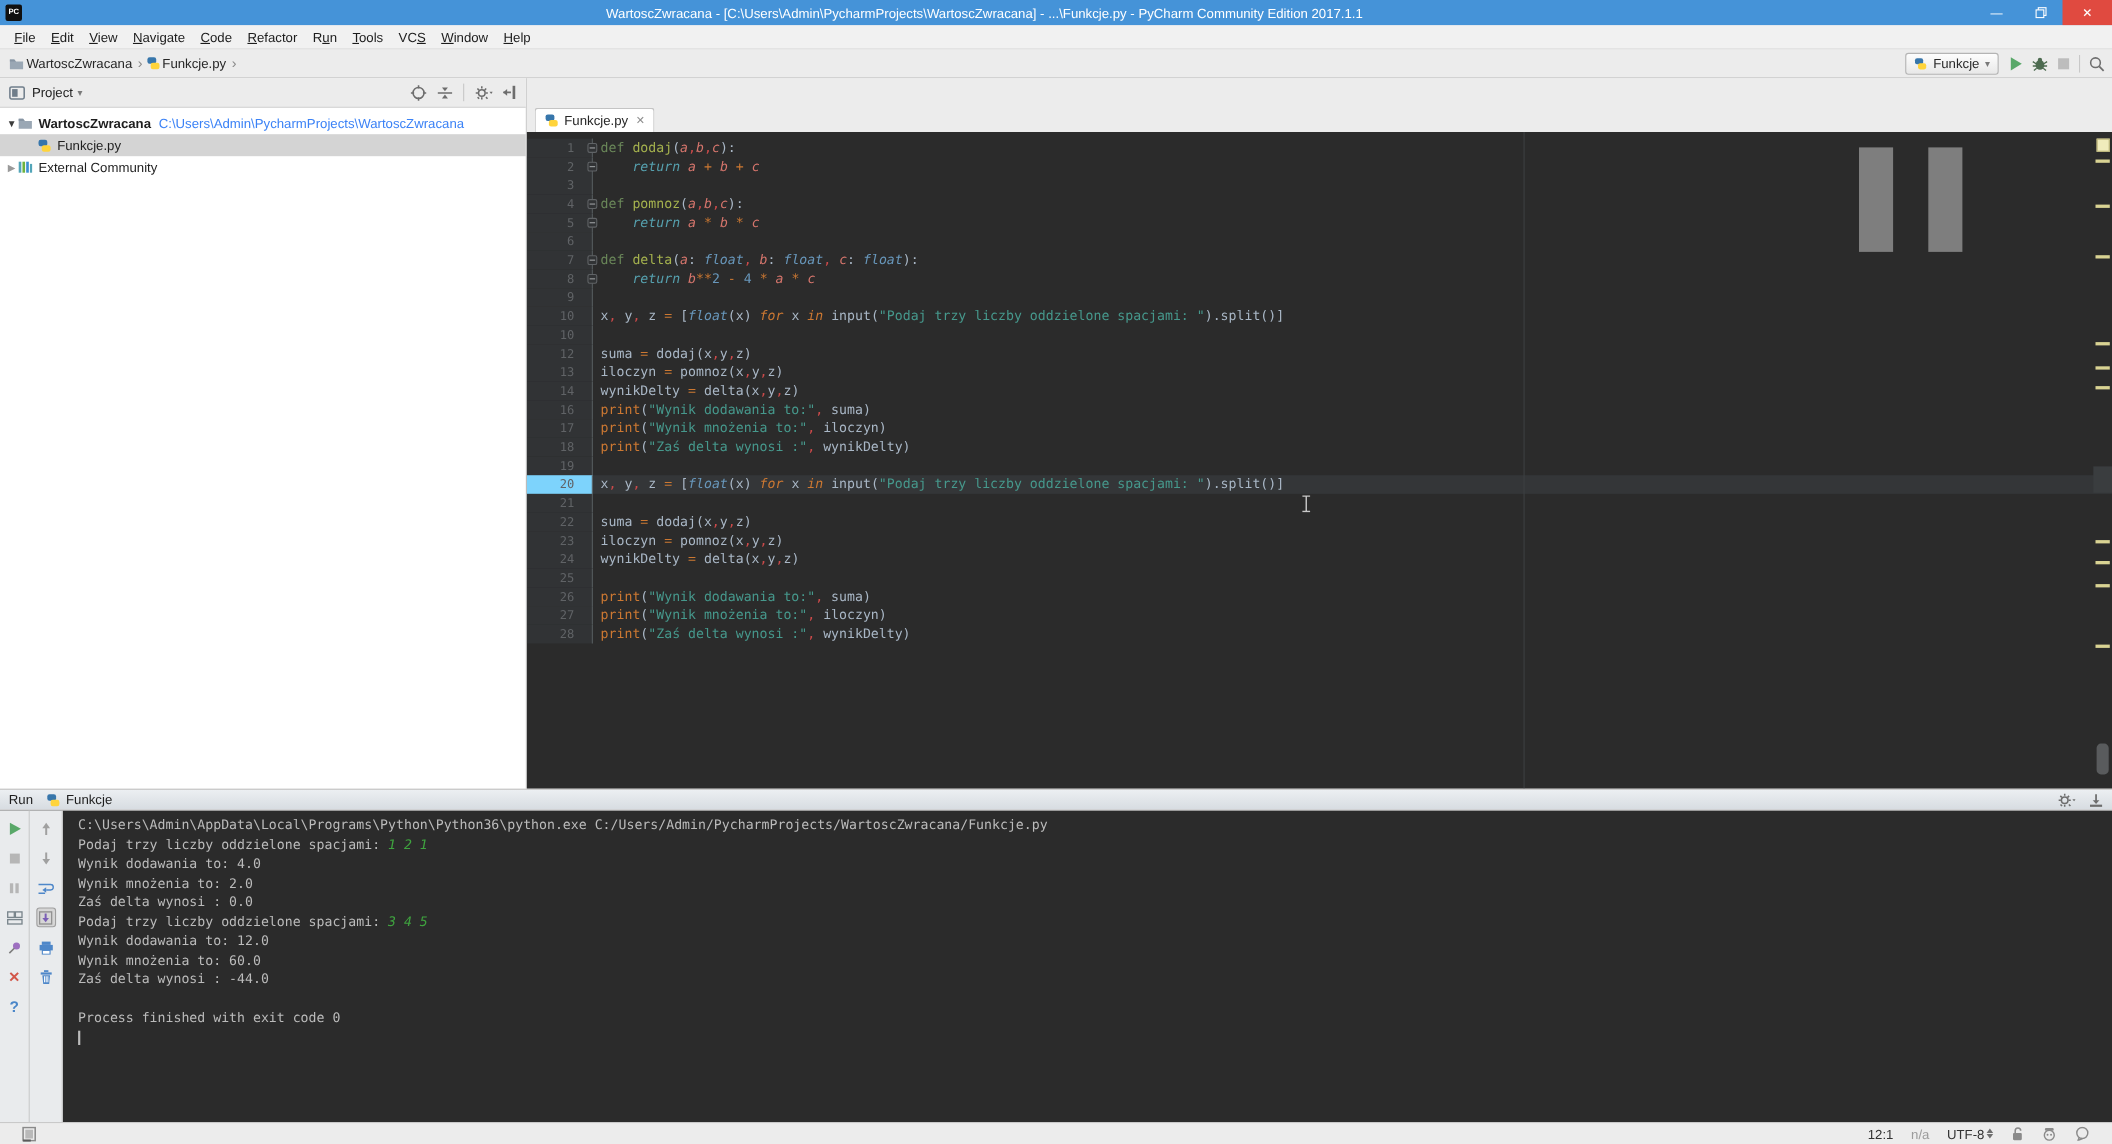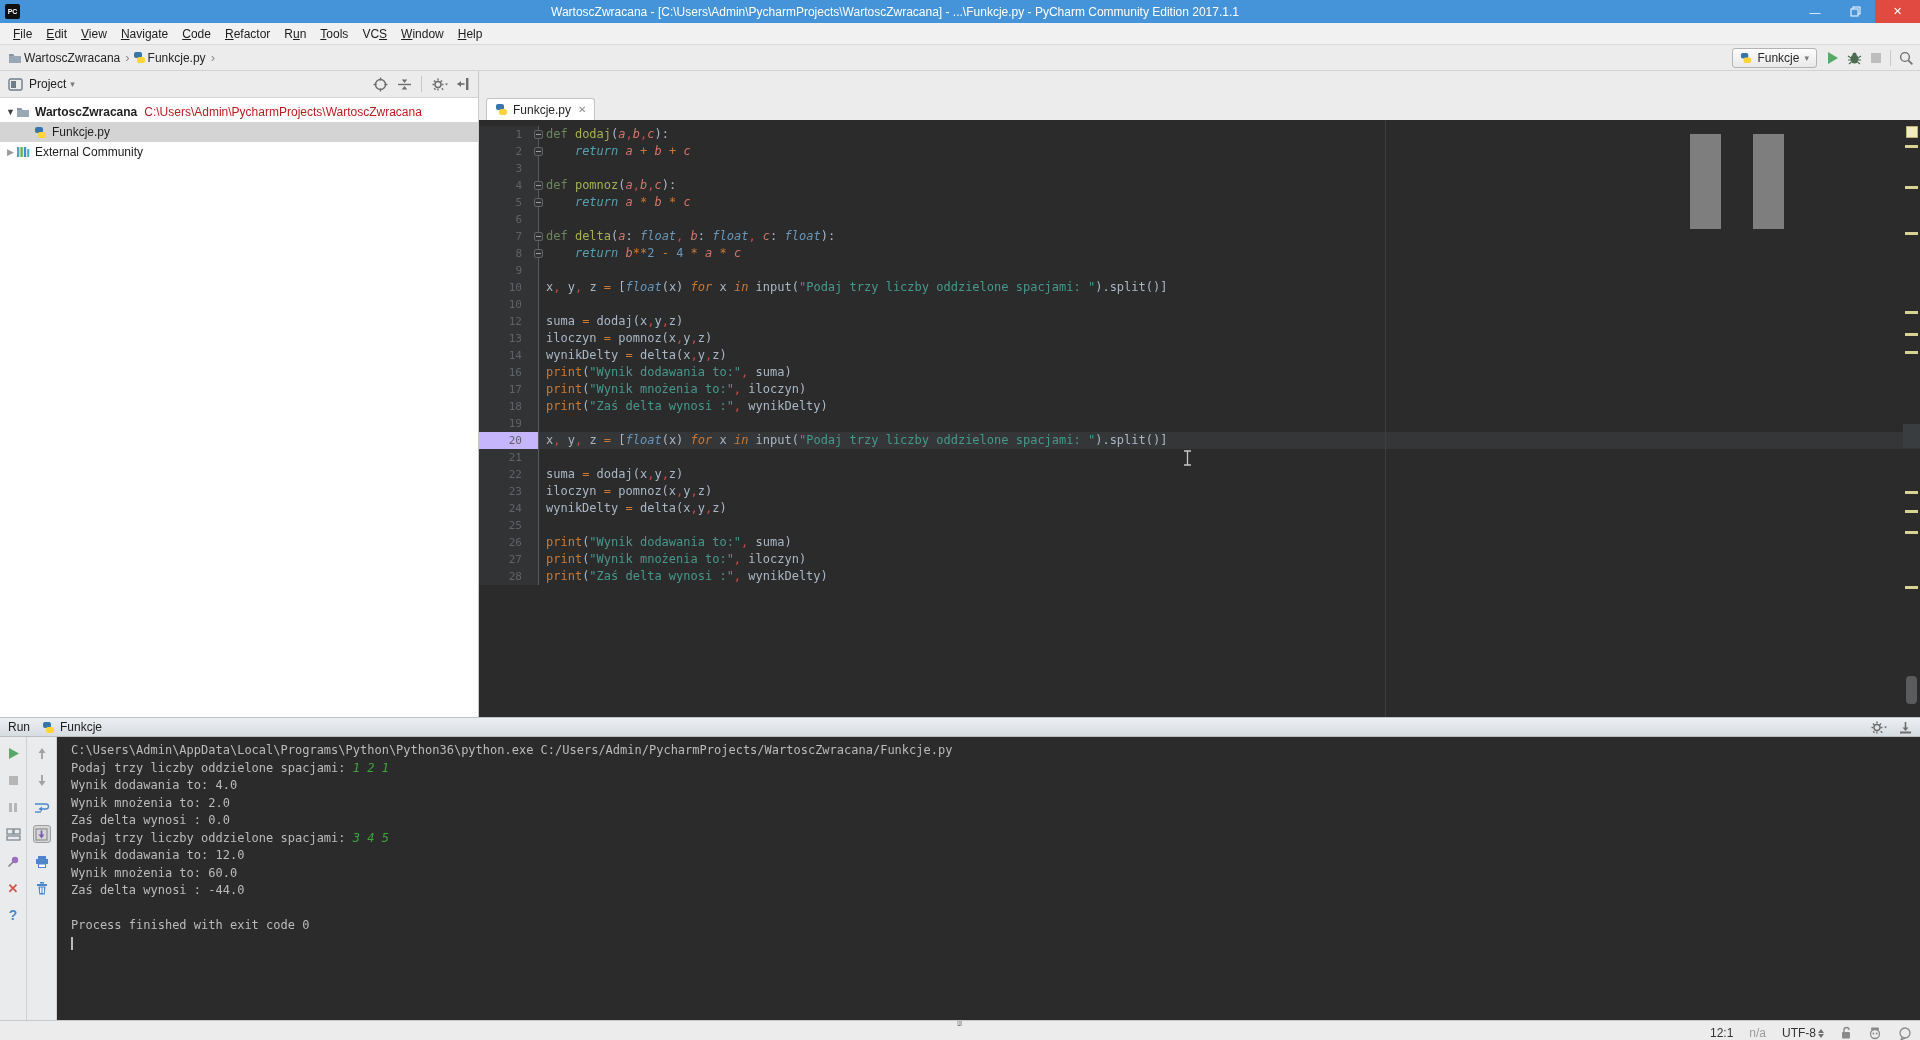--- a/index.html
+++ b/index.html
@@ -32,36 +32,36 @@
   .project-panel { position:absolute; top:71px; left:0; width:479px; height:646px; background:#ffffff; border-right:1px solid #c8c8c8; }
   .project-header { height:27px; background:#ececec; border-bottom:1px solid #d4d4d4; display:flex; align-items:center; padding:0 8px; }
   .project-header .ph-label { margin:0 4px 0 6px; color:#222; }
   .ph-icons { margin-left:auto; display:flex; align-items:center; gap:9px; }
   .tree { padding-top:4px; }
   .tree-row { height:20px; display:flex; align-items:center; white-space:nowrap; }
   .tree-row.selected { background:#d4d4d4; }
   .tw-arrow { width:11px; font-size:9px; color:#3c3c3c; margin-left:5px; text-align:center; }
   .tw-arrow.dim { color:#9a9a9a; }
   .tree-label-bold { font-weight:bold; color:#1e1e1e; margin-left:5px; }
-  .tree-path { color:#b91c1c; margin-left:7px; }
+  .tree-path { color:#3b82f6; margin-left:7px; }
   .tree-label { color:#1e1e1e; margin-left:5px; }
   .indent2 { margin-left:34px; }
 
   
   .tabstrip { position:absolute; top:71px; left:479px; width:1441px; height:49px; background:#ececec; }
   .tab { position:absolute; bottom:0; left:7px; height:22px; background:#ffffff; border:1px solid #c4c4c4; border-bottom:none; border-radius:3px 3px 0 0; display:flex; align-items:center; gap:5px; padding:0 8px; }
   .tab-label { color:#262626; }
   .tab-close { color:#8d8d8d; font-size:10px; margin-left:2px; }
 
   
   .editor { position:absolute; top:120px; left:479px; width:1441px; height:597px; background:#2b2b2b; overflow:hidden; }
   .code-lines { position:absolute; top:6px; left:0; right:0; }
   .crow { display:flex; height:17px; line-height:17px; font-family:"DejaVu Sans Mono", monospace; font-size:12px; white-space:pre; }
   .gcell { width:60px; flex:0 0 60px; background:#313335; border-right:1px solid #555a5c; color:#606366; font-size:11px; text-align:right; padding-right:16px; position:relative; }
-  .crow.cur .gcell { background:#c4b5fd; }
+  .crow.cur .gcell { background:#7dd3fc; }
   .ccell { flex:1; padding-left:7px; color:#a9b7c6; }
   .crow.cur .ccell { background:#343638; }
   .fold-box { position:absolute; right:-5px; top:4px; width:9px; height:9px; background:#313335; border:1px solid #606366; border-radius:2px; }
   .fold-box:after { content:""; position:absolute; left:1px; right:1px; top:3px; height:1px; background:#9da0a2; }
   .s-def{color:#6a8759;} .s-fn{color:#a5b24e;} .s-param{color:#d5756c;font-style:italic;}
   .s-ret{color:#56a0ae;font-style:italic;} .s-flow{color:#cc7832;font-style:italic;margin-top:16px;}
   .s-print{color:#cc7832;} .s-builtin{color:#6897bb;font-style:italic;}
   .s-num{color:#6897bb;} .s-op{color:#cc7832;} .s-comma{color:#cc4a4a;} .s-str{color:#46988c;}
   .margin-guide { position:absolute; left:906px; top:0; bottom:0; width:1px; background:#3c3f41; }
   .redact { position:absolute; top:14px; width:31px; height:95px; background:#7e7e7e; }
@@ -84,21 +84,21 @@
   .rtb2 { left:27px; width:30px; }
   .rtb .ricon { width:18px; height:18px; display:flex; align-items:center; justify-content:center; }
   .ricon.sel { background:#d6d6d6; border:1px solid #9f9f9f; border-radius:3px; }
   .help-q { color:#4a86c8; font-weight:bold; font-size:14px; }
   .closex { color:#d2574a; font-weight:bold; font-size:13px; }
   .console { position:absolute; left:57px; top:0; right:0; bottom:0; padding:5px 0 0 14px; font-family:"DejaVu Sans Mono", monospace; font-size:12px; line-height:17.5px; color:#bbbbbb; white-space:pre; }
   .cin { color:#3fa33f; font-style:italic; }
   .caret { display:inline-block; width:2px; height:13px; background:#bbbbbb; vertical-align:middle; }
 
   
-  .statusbar { position:absolute; top:1020px; left:0; width:1920px; height:20px; background:#ececec; border-top:1px solid #c9c9c9; display:flex; align-items:center; padding:0 8px;flex-direction:column; }
+  .statusbar { position:absolute; top:1020px; left:0; width:1920px; height:20px; background:#ececec; border-top:1px solid #c9c9c9; display:flex; align-items:center; padding:0 20px; }
   .sb-right { margin-left:auto; display:flex; align-items:center; gap:16px; }
   .sb-item { color:#333333; }
   .sb-dim { color:#9b9b9b; }
   .enc { display:flex; align-items:center; gap:2px; }
   .updown { display:flex; flex-direction:column; gap:1px; }
   .updown i { display:block; width:0; height:0; border-left:3px solid transparent; border-right:3px solid transparent; }
   .updown .u { border-bottom:4px solid #6f6f6f; }
   .updown .d { border-top:4px solid #6f6f6f; }
 </style>
 </head>

